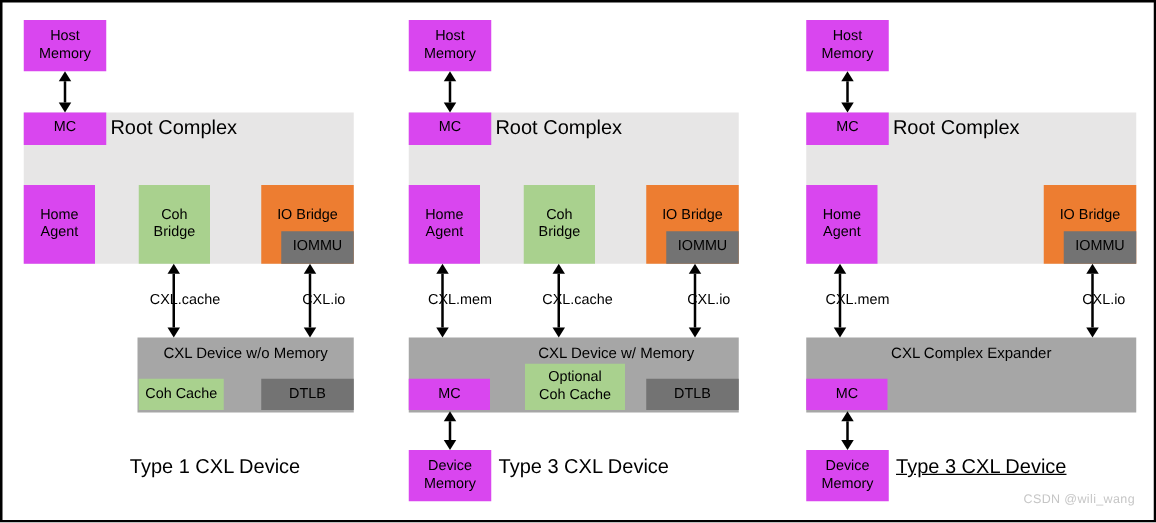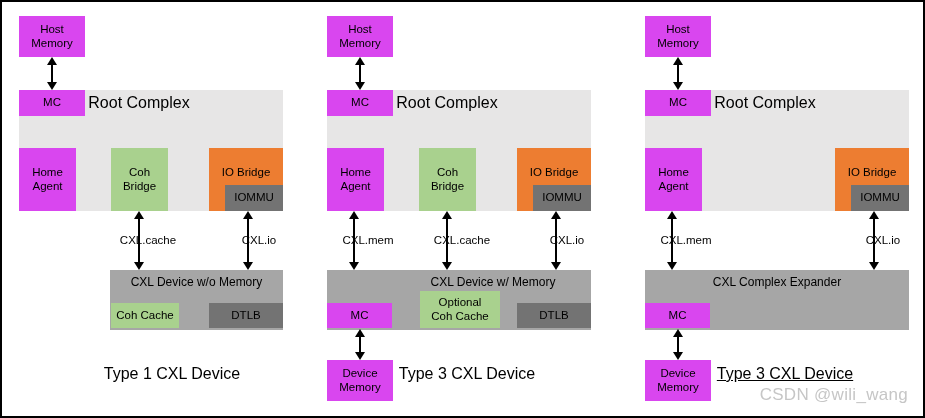--- a/index.html
+++ b/index.html
@@ -70,21 +70,21 @@
 
   .link-label{
     position:absolute;top:231px;
     transform:translateX(-50%);
     font-size:11.5px;line-height:14px;
     z-index:3;white-space:nowrap;margin-left:12px;
   }
 
   .watermark{
     position:absolute;right:15px;bottom:11px;
-    color:#C6C6C6;font-size:17px;letter-spacing:.3px;
+    color:#C6C6C6;font-size:10px;letter-spacing:.3px;
   }
 </style>
 </head>
 <body>
 
 <div class="canvas">
 
   <div class="col col1">
     <div class="region"></div>
     <div class="rc-label">Root Complex</div>

